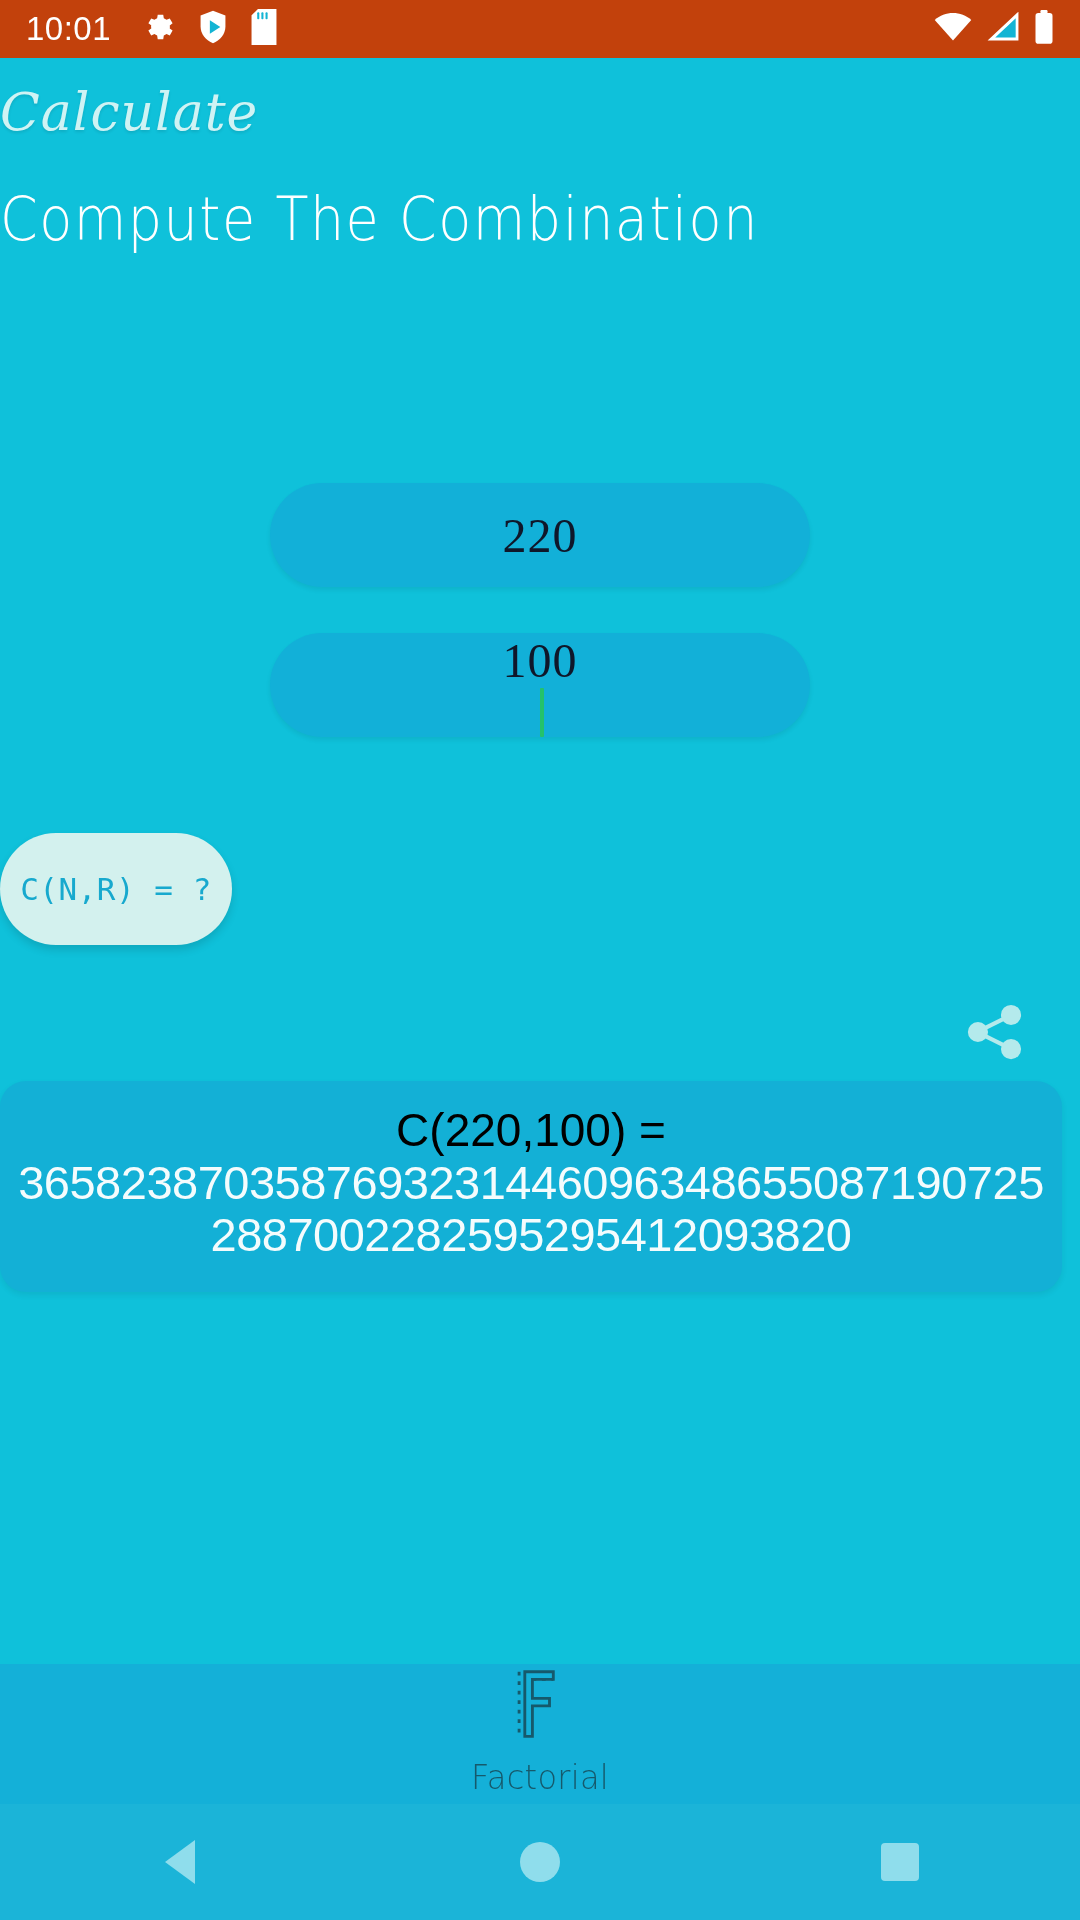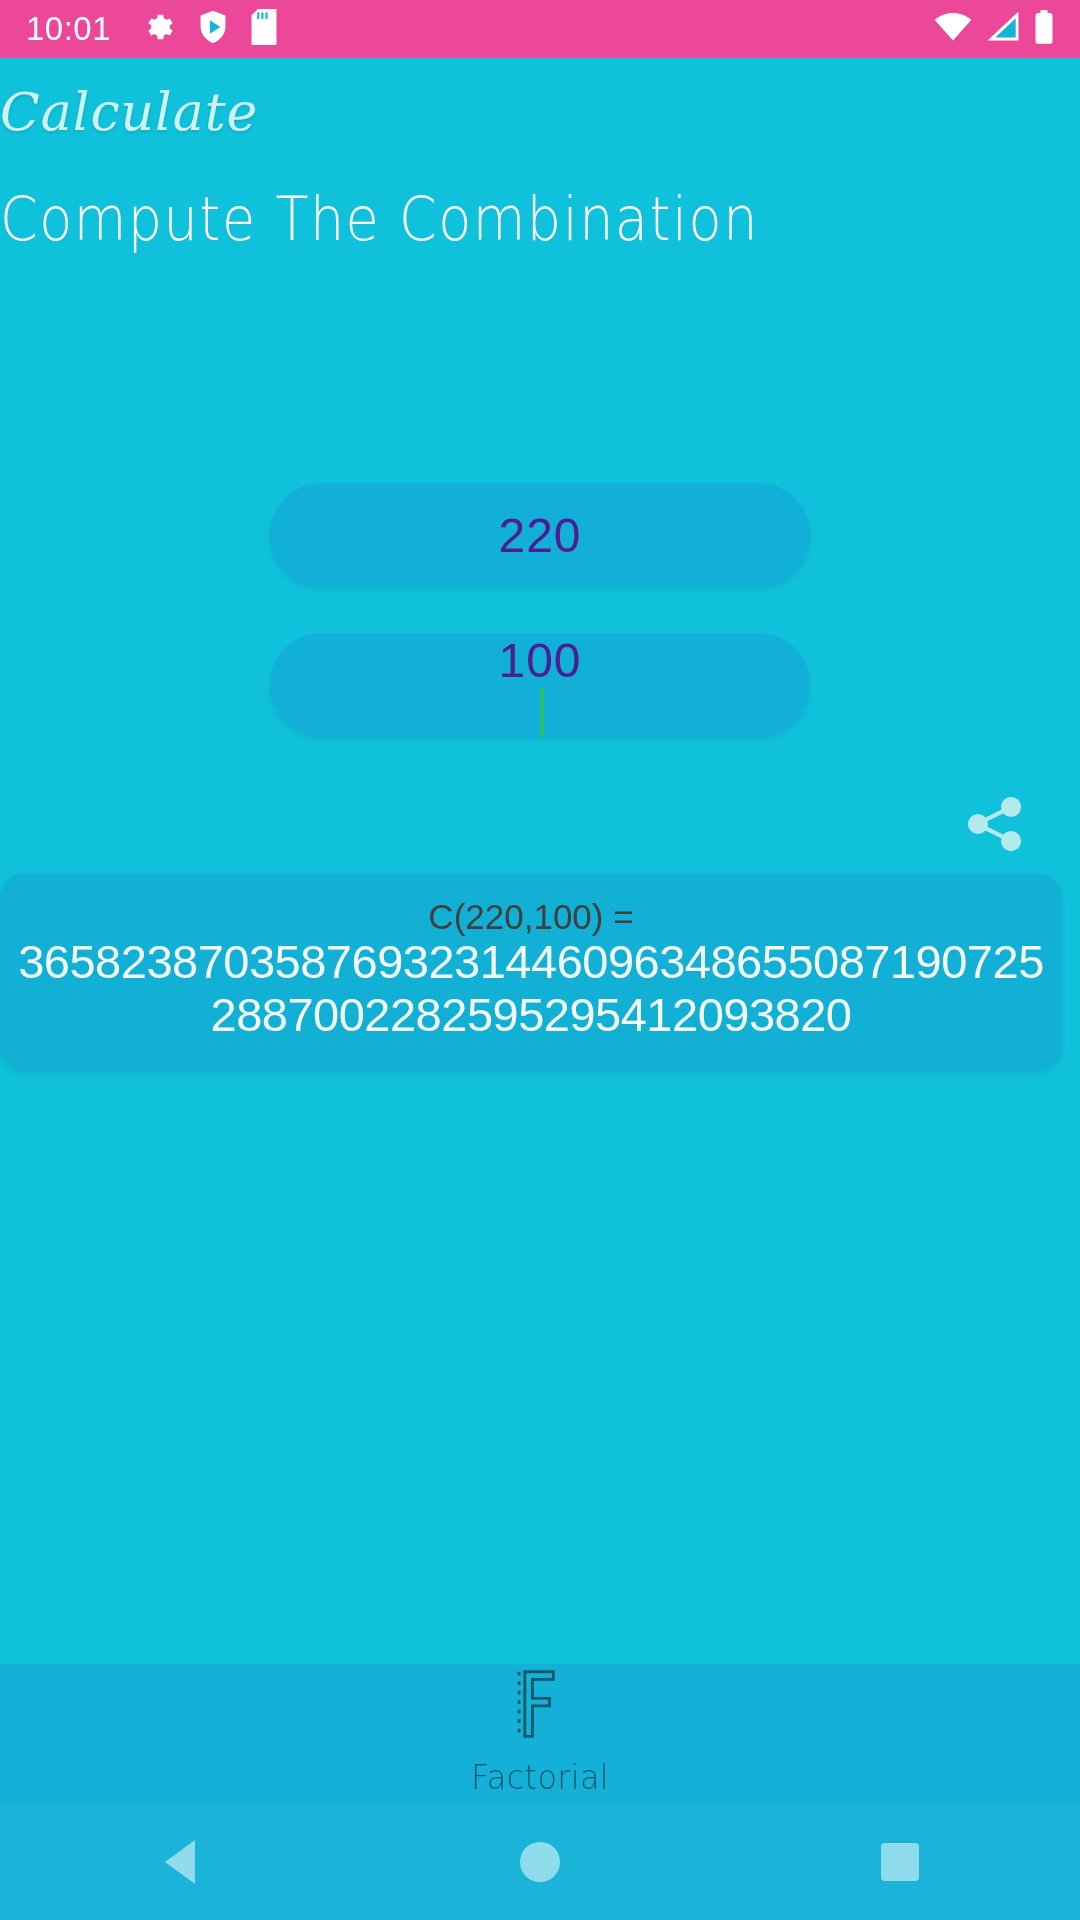--- a/index.html
+++ b/index.html
@@ -12,21 +12,21 @@
   #screen {
     position: relative;
     width: 1080px; height: 1920px;
     background: #0FC1DA;
     display: flex; flex-direction: column;
   }
 
   
   .statusbar {
     height: 58px; flex: 0 0 58px;
-    background: #ec4899;
+    background: #c2410c;
     display: flex; align-items: center;
     padding: 0 26px;
     color: #ffffff;
   }
   .sb-clock {
     font-size: 33px; letter-spacing: 0.5px;
     color: #ffffff; font-weight: 400;
     font-family: "Liberation Sans", sans-serif;
   }
   .sb-left-icons { display: flex; align-items: center; gap: 22px; margin-left: 30px; }
@@ -67,22 +67,23 @@
   .field {
     width: 540px; height: 104px;
     background: #12B0D8;
     border-radius: 56px;
     display: flex; align-items: center; justify-content: center;
     box-shadow: 0 3px 5px rgba(0,0,0,0.07);
     position: relative;
   }
   .field + .field { margin-top: 46px; flex-direction: column; }
   .field-value {
-    font-size: 48px; color: #4c1d95; font-weight: 400;
+    font-size: 48px; color: #0f172a; font-weight: 400;
     letter-spacing: 1px;
+    font-family: Liberation Serif, serif;
   }
   .caret {
     display: inline-block;
     width: 4px; height: 56px;
     background: #24C26B;
     margin-left: 4px;
     border-radius: 1px;
   }
 
   
@@ -116,22 +117,22 @@
   .result-card {
     margin-top: 18px;
     width: 1062px;
     background: #13B0D6;
     border-radius: 26px;
     padding: 24px 16px 30px 16px;
     text-align: center;
     box-shadow: 0 3px 6px rgba(0,0,0,0.07);
   }
   .result-eq {
-    font-size: 35px;
-    color: #404040;
+    font-size: 46px;
+    color: #000000;
     line-height: 1.12;
     font-weight: 400;
   }
   .result-num {
     font-size: 47px;
     color: #F4FCFD;
     line-height: 1.12;
     font-weight: 400;
     word-break: break-all;
     letter-spacing: -0.5px;
@@ -242,20 +243,23 @@
     <div class="fields">
       <div class="field">
         <span class="field-value">220</span>
       </div>
       <div class="field">
         <span class="field-value">100</span>
           <span class="caret"></span>
       </div>
     </div>
 
+    <div class="compute-btn">
+      <span class="compute-label">C(N,R) = ?</span>
+    </div>
 
     <div class="share-row">
       <span class="share-btn">
         <svg width="66" height="62" viewBox="0 0 24 24" fill="none" stroke="#B4EAEC" stroke-width="1.6">
           <circle cx="18.2" cy="5.4" r="3.1" fill="#B4EAEC"></circle>
           <circle cx="5.4" cy="12" r="3.1" fill="#B4EAEC"></circle>
           <circle cx="18.2" cy="18.6" r="3.1" fill="#B4EAEC"></circle>
           <line x1="7.9" y1="10.6" x2="15.7" y2="6.7"></line>
           <line x1="7.9" y1="13.4" x2="15.7" y2="17.3"></line>
         </svg>

